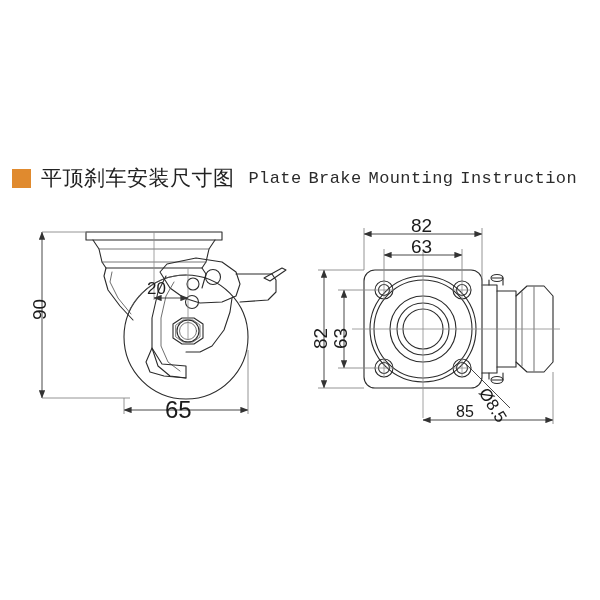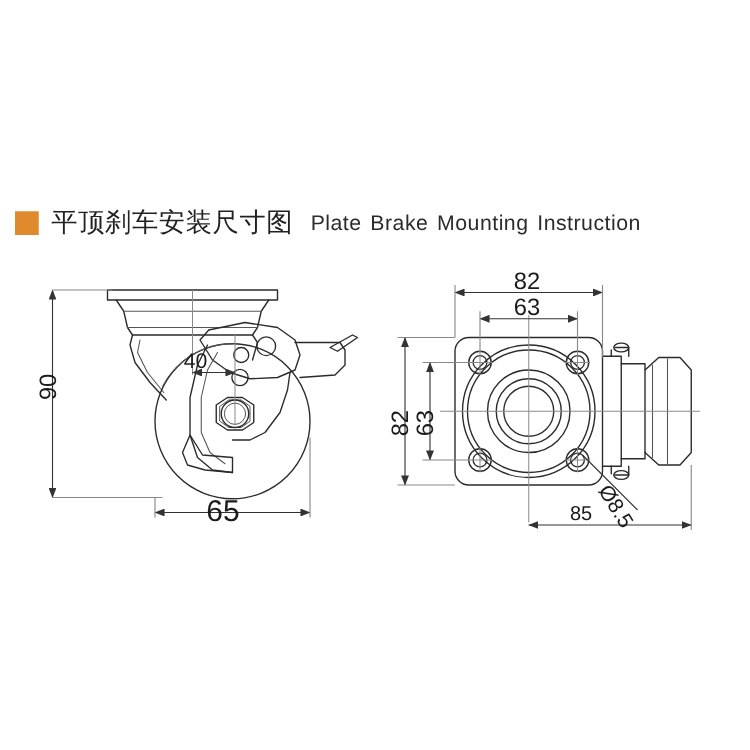--- a/index.html
+++ b/index.html
@@ -30,21 +30,21 @@
     font-size:21px;
     color:#222222;
     letter-spacing:0.5px;
     font-family:"DejaVu Sans", sans-serif;
     line-height:1;
   }
   .title-en{
     font-size:17px;
     color:#2b2b2b;
     letter-spacing:0.4px;
-    font-family:Liberation Sans, sans-serif;
+    font-family:Liberation Mono, monospace;
     line-height:1;
     margin-left:4px;
   }
   .title-en span{margin-right:7px;}
 
   
   .draw{
     position:absolute;
     left:0;top:0;
     width:600px;height:600px;
@@ -211,21 +211,21 @@
       <line x1="338" y1="368" x2="376" y2="368" stroke="#888"></line>
 
       <line x1="423" y1="420" x2="553" y2="420" marker-start="url(#arL)" marker-end="url(#ar)"></line>
       <line x1="553" y1="372" x2="553" y2="424" stroke="#888"></line>
 
       <line x1="466" y1="364" x2="510" y2="408"></line>
     </g>
   </svg>
 
   <div class="dim dim-90">90</div>
-  <div class="dim dim-20">40</div>
+  <div class="dim dim-20">20</div>
   <div class="dim dim-65">65</div>
 
   <div class="dim dim-82t">82</div>
   <div class="dim dim-63t">63</div>
   <div class="dim dim-82v">82</div>
   <div class="dim dim-63v" style="transform: rotate(-90deg);">63</div>
   <div class="dim dim-85">85</div>
   <div class="dim dim-d85">Ø8.5</div>
 
 </div>

